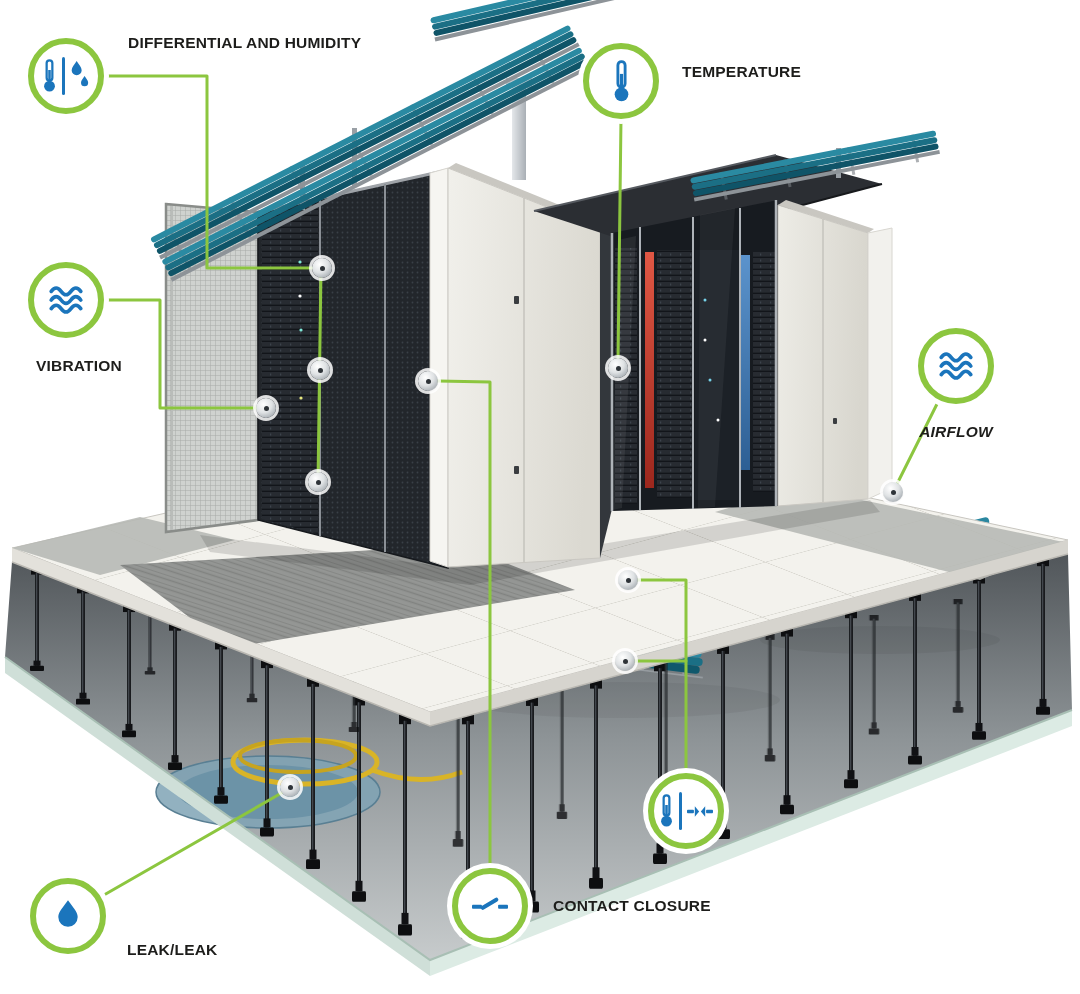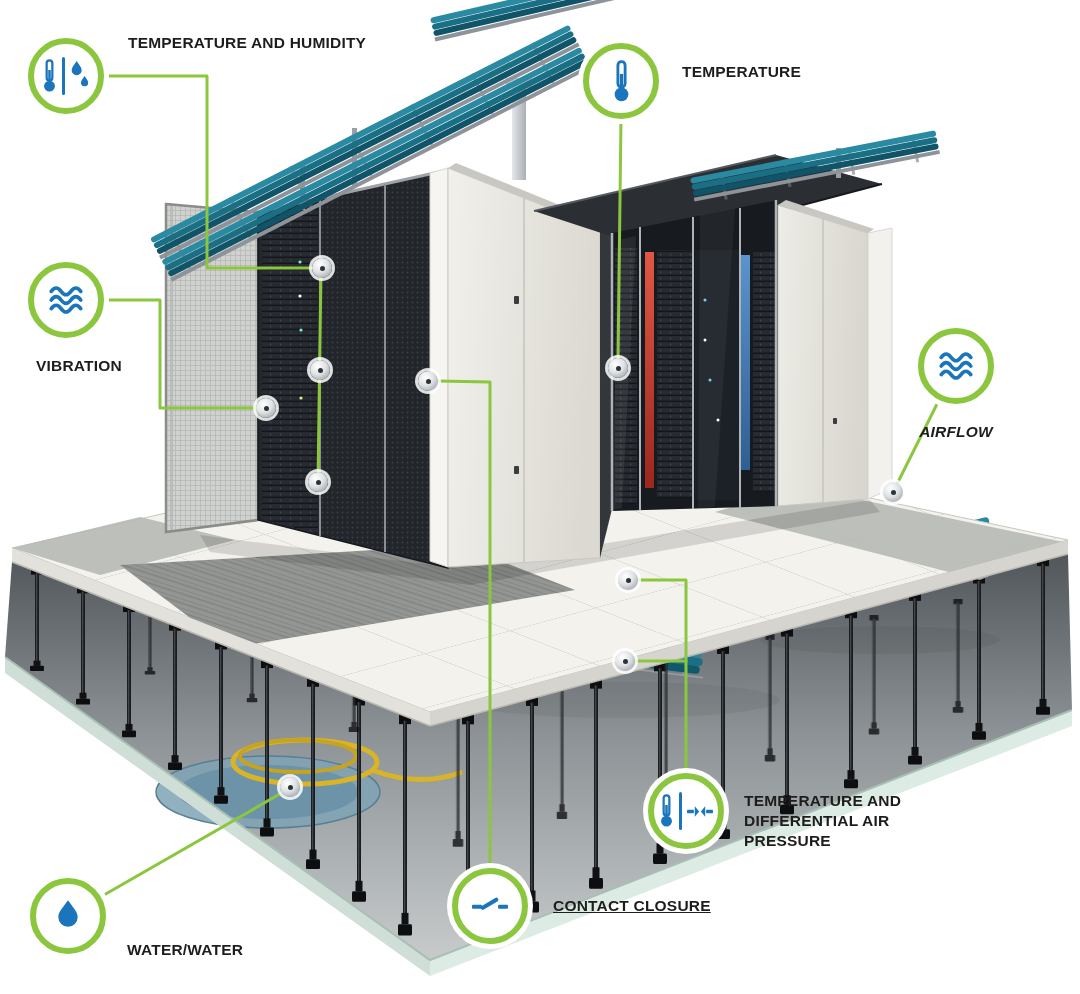--- a/index.html
+++ b/index.html
@@ -331,21 +331,21 @@
         <line x1="10" y1="15" x2="10" y2="29" stroke="#1B75BC" stroke-width="3.4"></line>
         <circle class="b-f" cx="10" cy="36.5" r="7.2"></circle>
       </svg>
       <span class="divider"></span>
       <svg width="20" height="34" viewBox="0 0 24 40">
         <path class="b-f" d="M8 2 C10.5 6 14 9.5 14 13 a6 6 0 1 1 -12 0 C2 9.5 5.5 6 8 2 Z"></path>
         <path class="b-f" d="M17.5 20 C19.3 23 21.8 25.5 21.8 28 a4.3 4.3 0 1 1 -8.6 0 C13.2 25.5 15.7 23 17.5 20 Z"></path>
       </svg>
     </div>
   </div>
-  <div class="lbl" style="left:128px; top:34px;">TEMPERATURE AND HUMIDITY</div>
+  <div class="lbl" style="left:128px; top:34px;">DIFFERENTIAL AND HUMIDITY</div>
 
   <div class="badge" style="left:583px; top:43px;">
     <svg width="19" height="45" viewBox="0 0 20 46">
       <rect class="b-s" x="6.2" y="2" width="7.6" height="27" rx="3.8"></rect>
       <line x1="10" y1="15" x2="10" y2="29" stroke="#1B75BC" stroke-width="3.4"></line>
       <circle class="b-f" cx="10" cy="36.5" r="7.2"></circle>
     </svg>
   </div>
   <div class="lbl" style="left:682px; top:63px;">TEMPERATURE</div>
 
@@ -365,42 +365,41 @@
       <path class="b-w" d="M2 20 q4 -5.5 8 0 t8 0 t8 0"></path>
     </svg>
   </div>
   <div class="lbl center" style="left:918px; top:423px; width:76px;">AIRFLOW</div>
 
   <div class="badge" style="left:30px; top:878px;">
     <svg width="28" height="37" viewBox="0 0 26 34">
       <path class="b-f" d="M13 2 C17 8 22 12.5 22 17.5 a9 9 0 1 1 -18 0 C4 12.5 9 8 13 2 Z"></path>
     </svg>
   </div>
-  <div class="lbl" style="left:127px; top:941px;">WATER/WATER</div>
+  <div class="lbl" style="left:127px; top:941px;">LEAK/LEAK</div>
 
   <div class="badge" style="left:452px; top:868px;">
     <svg width="38" height="18" viewBox="0 0 42 20">
       <rect class="b-f" x="1" y="8.5" width="11" height="4.5" rx="1"></rect>
       <line class="b-w2" x1="13" y1="12" x2="28" y2="3"></line>
       <rect class="b-f" x="30" y="8.5" width="11" height="4.5" rx="1"></rect>
     </svg>
   </div>
-  <div class="lbl" style="left:553px; top:897px;text-decoration:underline;">CONTACT CLOSURE</div>
+  <div class="lbl" style="left:553px; top:897px;">CONTACT CLOSURE</div>
 
   <div class="badge" style="left:648px; top:773px;">
     <div class="badge-inner">
       <svg width="15" height="38" viewBox="0 0 20 46">
         <rect class="b-s" x="6.2" y="2" width="7.6" height="27" rx="3.8"></rect>
         <line x1="10" y1="15" x2="10" y2="29" stroke="#1B75BC" stroke-width="3.4"></line>
         <circle class="b-f" cx="10" cy="36.5" r="7.2"></circle>
       </svg>
       <span class="divider"></span>
       <svg width="26" height="23" viewBox="0 0 30 26">
         <rect class="b-f" x="0" y="11" width="8" height="4" rx="1"></rect>
         <polygon class="b-f" points="9,7 14,13 9,19"></polygon>
         <rect class="b-f" x="22" y="11" width="8" height="4" rx="1"></rect>
         <polygon class="b-f" points="21,7 16,13 21,19"></polygon>
       </svg>
     </div>
   </div>
-  <div class="lbl wrap" style="left:744px; top:791px;">TEMPERATURE AND DIFFERENTIAL AIR PRESSURE</div>
 
 </div>
 
 </body></html>

